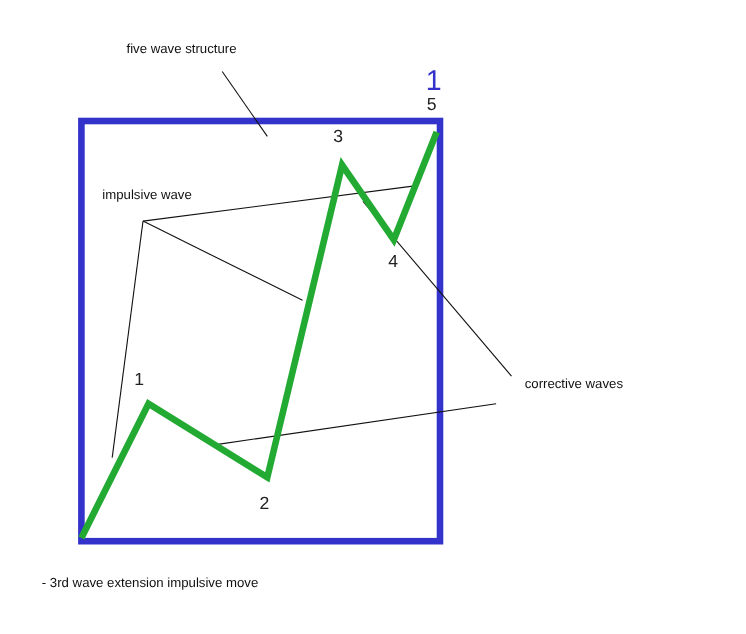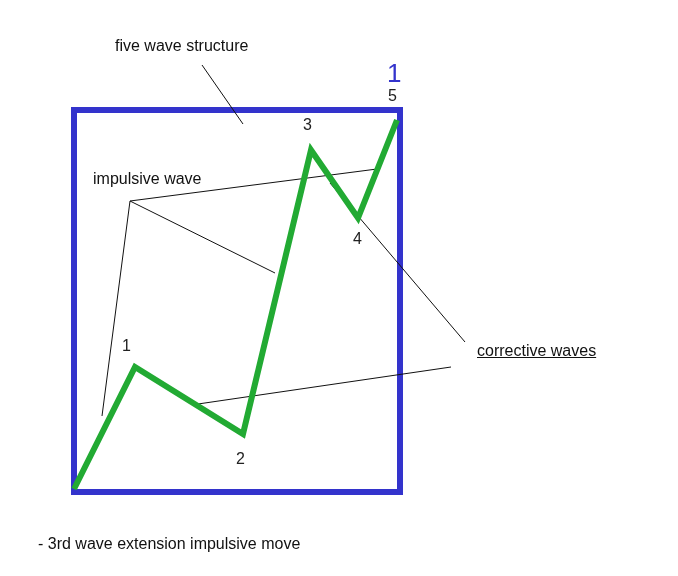--- a/index.html
+++ b/index.html
@@ -1,19 +1,19 @@
 <!DOCTYPE html>
 <html><head>
   <meta charset="utf-8">
   <style>
     html, body { margin: 0; padding: 0; background: #ffffff; }
     body { width: 678px; height: 576px; position: relative; overflow: hidden; font-family: "Liberation Sans", sans-serif; }
     #canvas { position: absolute; left: 0; top: 0; width: 678px; height: 576px; }
     .label { position: absolute; color: #111111; font-family: "Liberation Sans", sans-serif; white-space: nowrap; line-height: 1; }
-    .big { font-size: 16px; }
+    .big { font-size: 12px; }
     .num { font-size: 16px; color: #222222; }
     .blue-num { font-size: 26px; color: #3333cc; }
   </style>
 </head>
 <body>
 
 <svg id="canvas" width="678" height="576" viewBox="0 0 678 576" xmlns="http://www.w3.org/2000/svg">
 
   <rect x="74" y="110" width="326" height="382" fill="none" stroke="#3333cc" stroke-width="6"></rect>
 
@@ -24,22 +24,22 @@
     <line x1="130" y1="201" x2="377" y2="169"></line>
     <line x1="330" y1="183" x2="465" y2="342"></line>
     <line x1="198" y1="404" x2="451" y2="367"></line>
   </g>
 
   <polyline points="74,489 135,367 243,434 311,150 358,218 397,120" fill="none" stroke="#22aa33" stroke-width="6" stroke-linejoin="miter" stroke-linecap="butt"></polyline>
 </svg>
 
 <div class="label big" style="left:115px; top:38px;">five wave structure</div>
 <div class="label big" style="left:93px; top:171px;">impulsive wave</div>
-<div class="label big" style="left:477px; top:343px;text-decoration:underline;">corrective waves</div>
-<div class="label big" style="left:38px; top:536px;">- 3rd wave extension impulsive move</div>
+<div class="label big" style="left:477px; top:343px;">corrective waves</div>
+<div class="label big" style="left:38px; top:524px;">- 3rd wave extension impulsive move</div>
 
 <div class="label blue-num" style="left:387px; top:60px;">1</div>
 
 <div class="label num" style="left:122px; top:338px;">1</div>
 <div class="label num" style="left:236px; top:451px;">2</div>
 <div class="label num" style="left:303px; top:117px;">3</div>
 <div class="label num" style="left:353px; top:231px;">4</div>
 <div class="label num" style="left:388px; top:88px;">5</div>
 
 </body></html>

